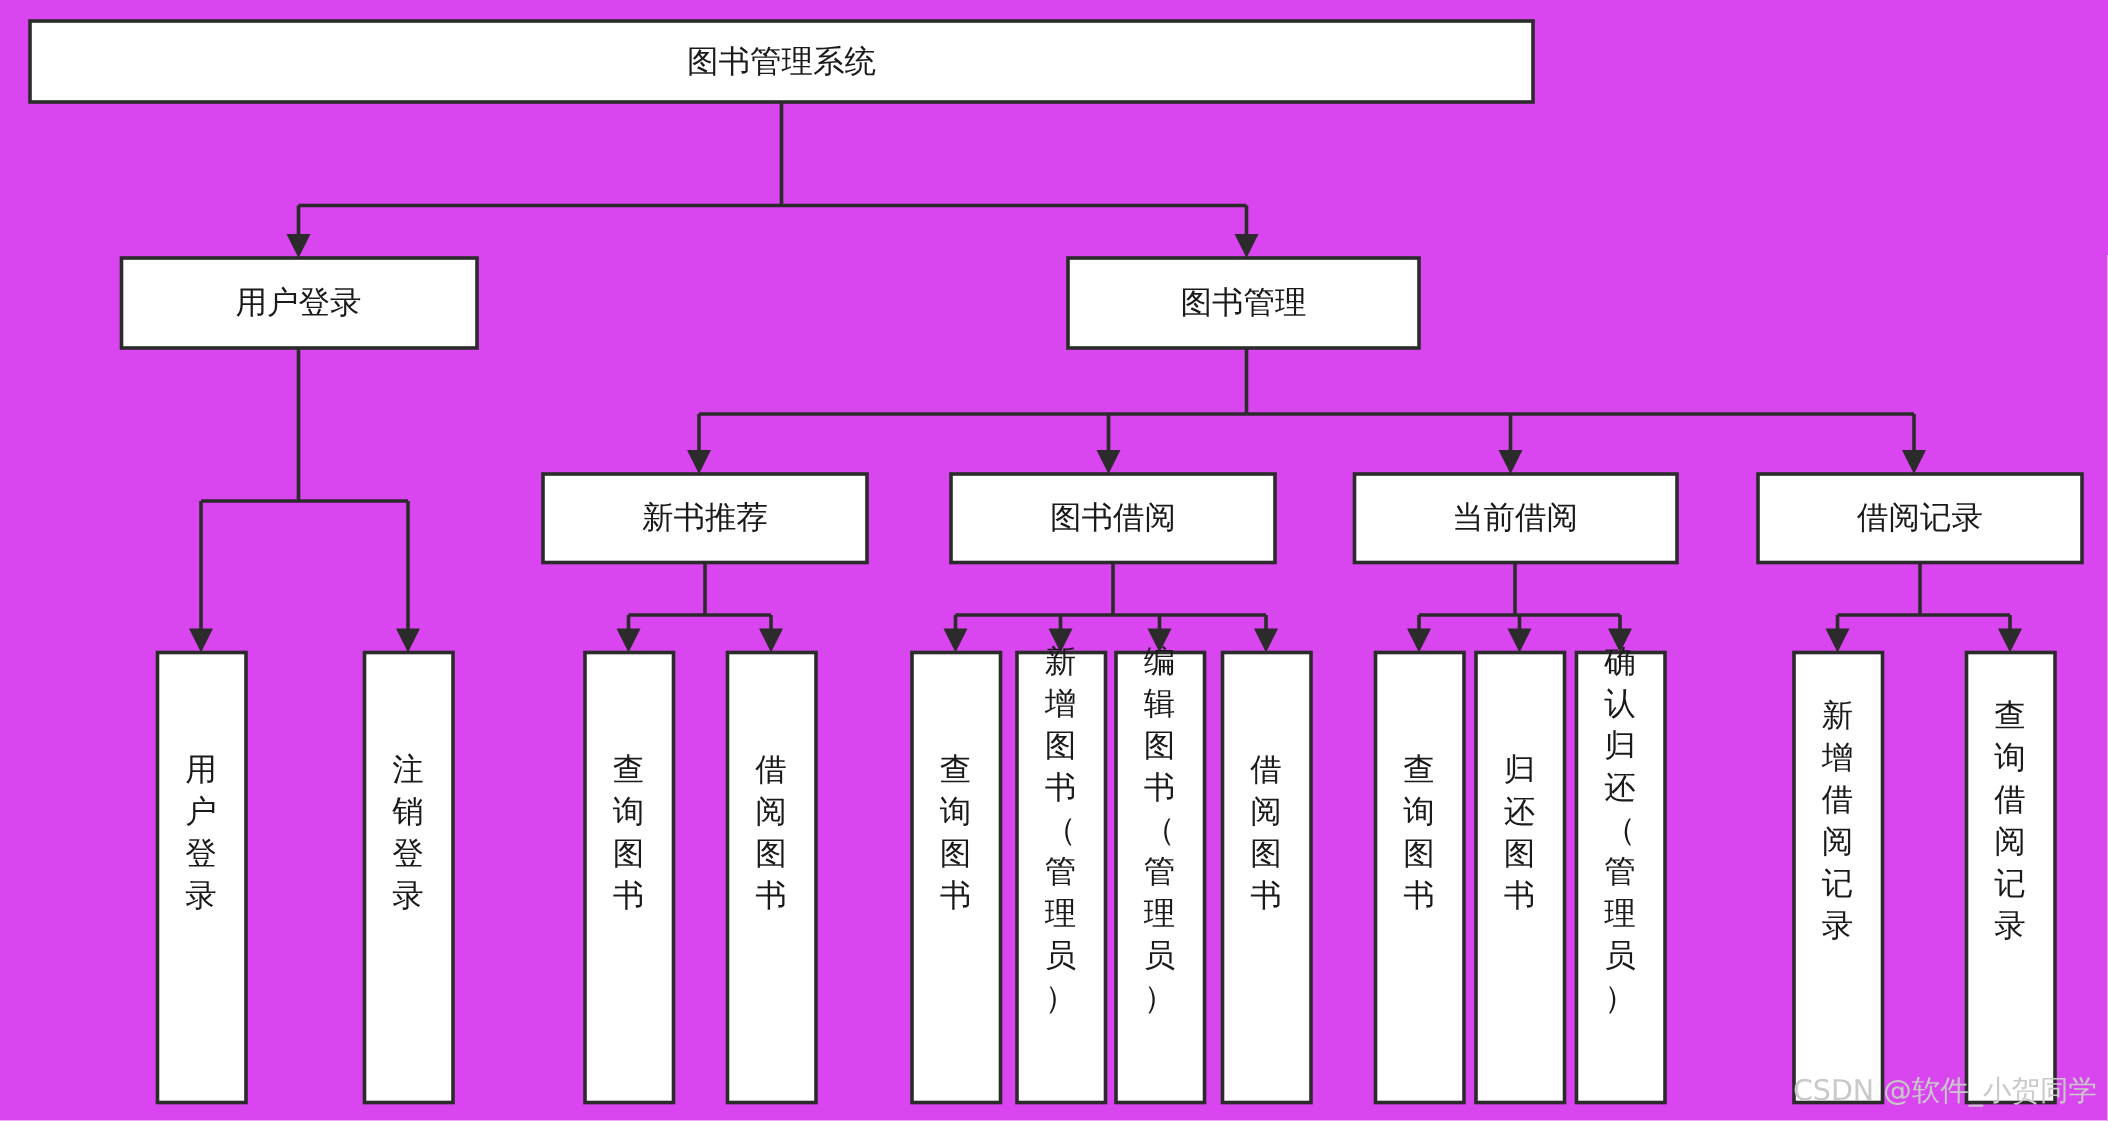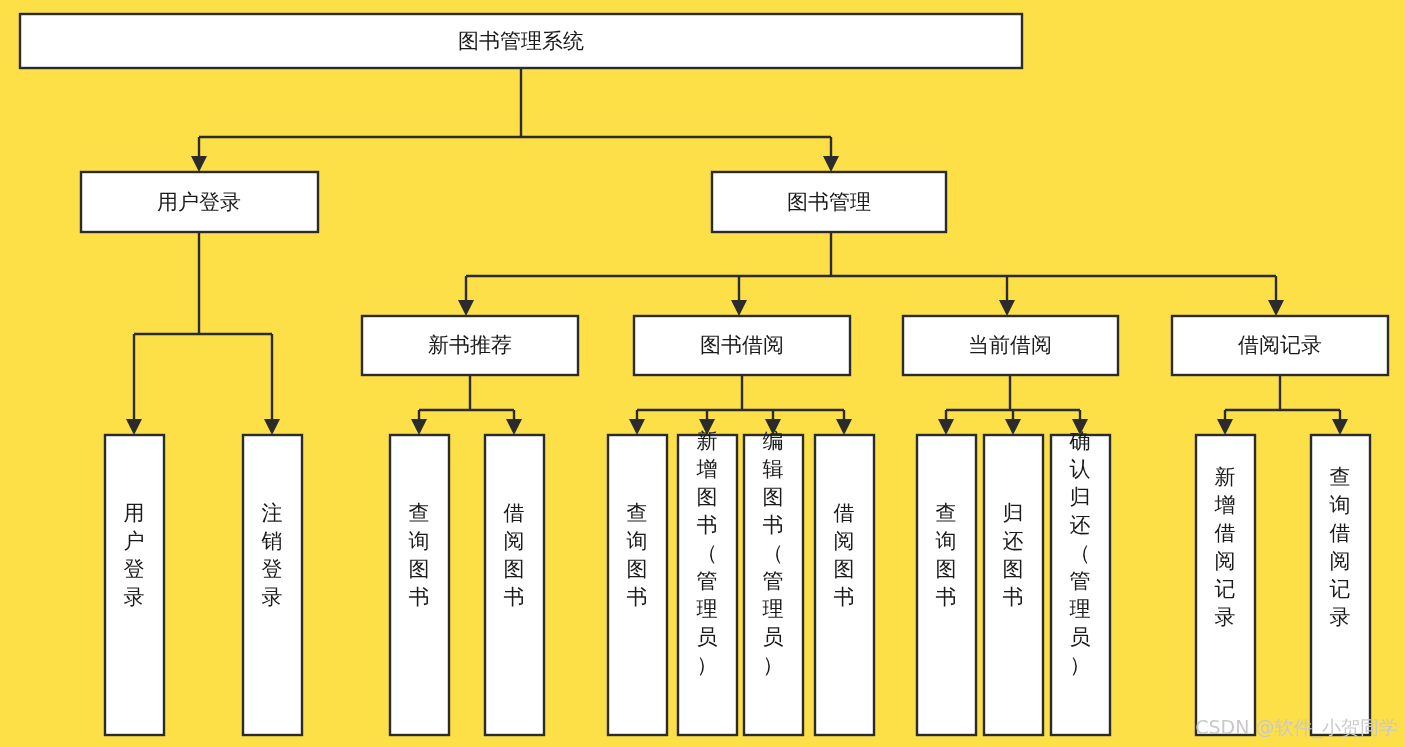--- a/index.html
+++ b/index.html
@@ -8,21 +8,21 @@
     padding: 0;
     background: #ffffff;
   }
   body {
     font-family: "DejaVu Sans", "Liberation Sans", sans-serif;
   }
   #diagram-root {
     position: relative;
     width: 1405px;
     height: 747px;
-    background: #fde047;
+    background: #d946ef;
     overflow: hidden;
   }
   svg.diagram-canvas {
     position: absolute;
     top: 0;
     left: 0;
     width: 1405px;
     height: 747px;
     display: block;
   }

